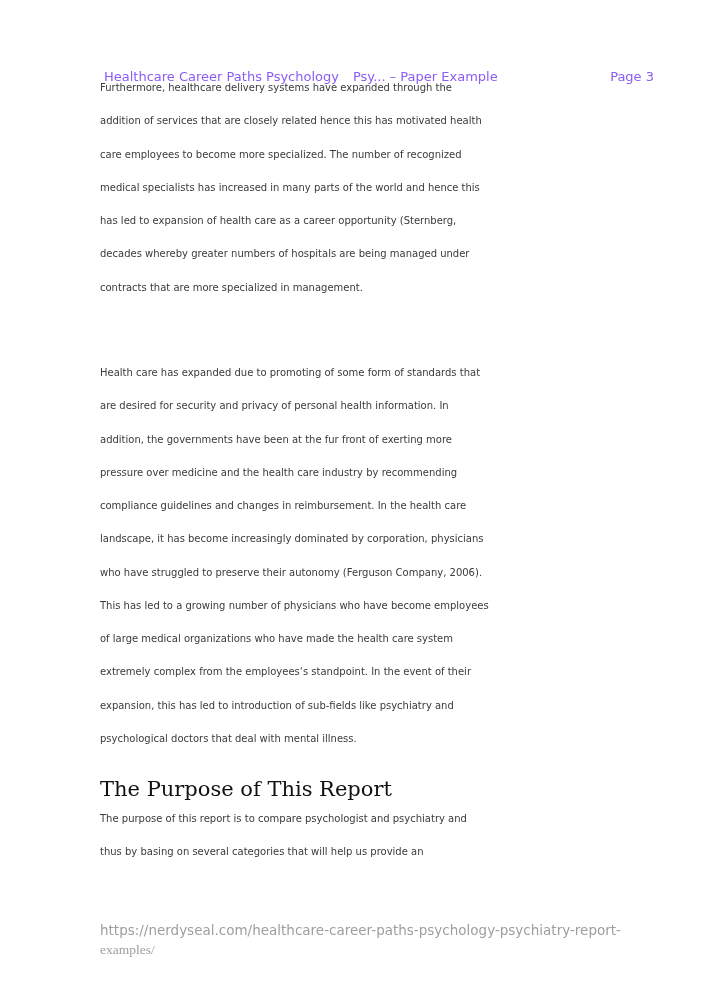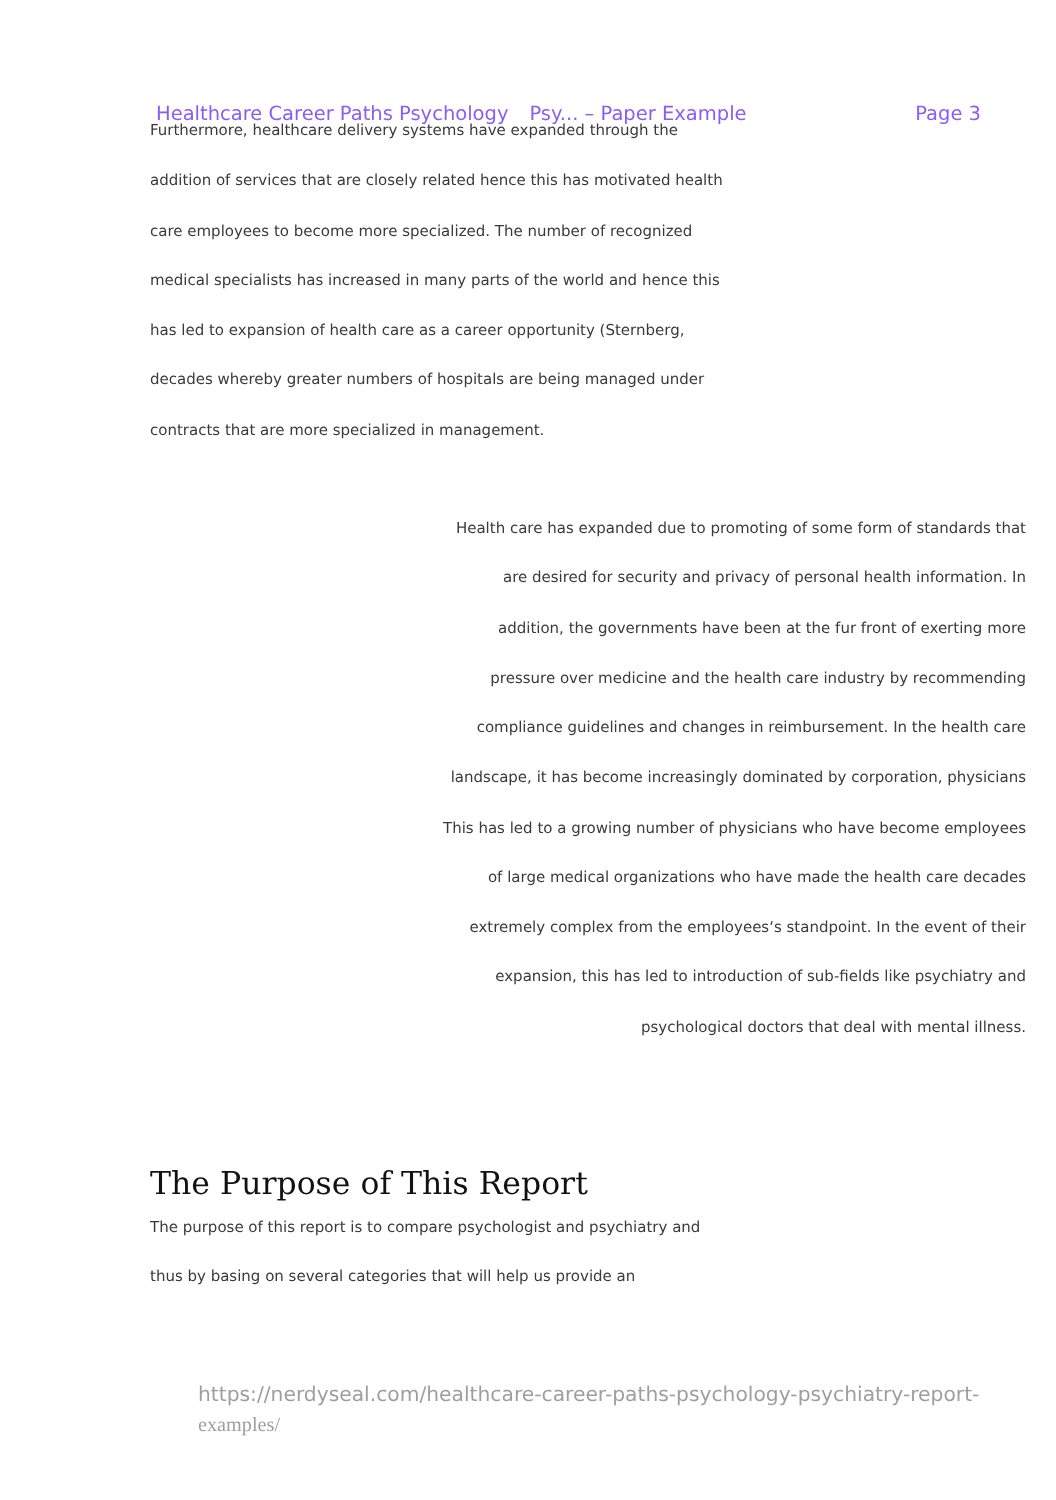--- a/index.html
+++ b/index.html
@@ -38,21 +38,21 @@
     right: 20px;
     font-size: 10px;
     line-height: 33.25px;
     color: #3a3a3a;
     white-space: nowrap;
   }
   .para .line {
     display: block;
   }
   #para1 { top: 71px; }
-  #para2 { top: 336px; text-align: right; }
+  #para2 { top: 356px; }
   #para3 { top: 802px; }
   .section-heading {
     position: absolute;
     top: 777px;
     left: 100px;
     margin: 0;
     font-family: "DejaVu Serif", "Liberation Serif", serif;
     font-weight: 400;
     font-size: 21px;
     line-height: 25px;
@@ -61,21 +61,20 @@
   }
   .page-footer {
     position: absolute;
     top: 921px;
     left: 100px;
     right: 48px;
     font-size: 13.5px;
     line-height: 19px;
     color: #9e9e9e;
     white-space: nowrap;
-    margin-left: 32px;
   }
 </style>
 </head>
 <body>
 
 <div class="page">
 
   <div class="page-header">
     <div class="header-left">
       <span>Healthcare Career Paths Psychology</span>
@@ -94,22 +93,23 @@
     <span class="line">contracts that are more specialized in management.</span>
   </div>
 
   <div class="para" id="para2">
     <span class="line">Health care has expanded due to promoting of some form of standards that</span>
     <span class="line">are desired for security and privacy of personal health information. In</span>
     <span class="line">addition, the governments have been at the fur front of exerting more</span>
     <span class="line">pressure over medicine and the health care industry by recommending</span>
     <span class="line">compliance guidelines and changes in reimbursement. In the health care</span>
     <span class="line">landscape, it has become increasingly dominated by corporation, physicians</span>
+    <span class="line">who have struggled to preserve their autonomy (Ferguson Company, 2006).</span>
     <span class="line">This has led to a growing number of physicians who have become employees</span>
-    <span class="line">of large medical organizations who have made the health care decades</span>
+    <span class="line">of large medical organizations who have made the health care system</span>
     <span class="line">extremely complex from the employees‘s standpoint. In the event of their</span>
     <span class="line">expansion, this has led to introduction of sub-fields like psychiatry and</span>
     <span class="line">psychological doctors that deal with mental illness.</span>
   </div>
 
   <h2 class="section-heading">The Purpose of This Report</h2>
 
   <div class="para" id="para3">
     <span class="line">The purpose of this report is to compare psychologist and psychiatry and</span>
     <span class="line">thus by basing on several categories that will help us provide an</span>

